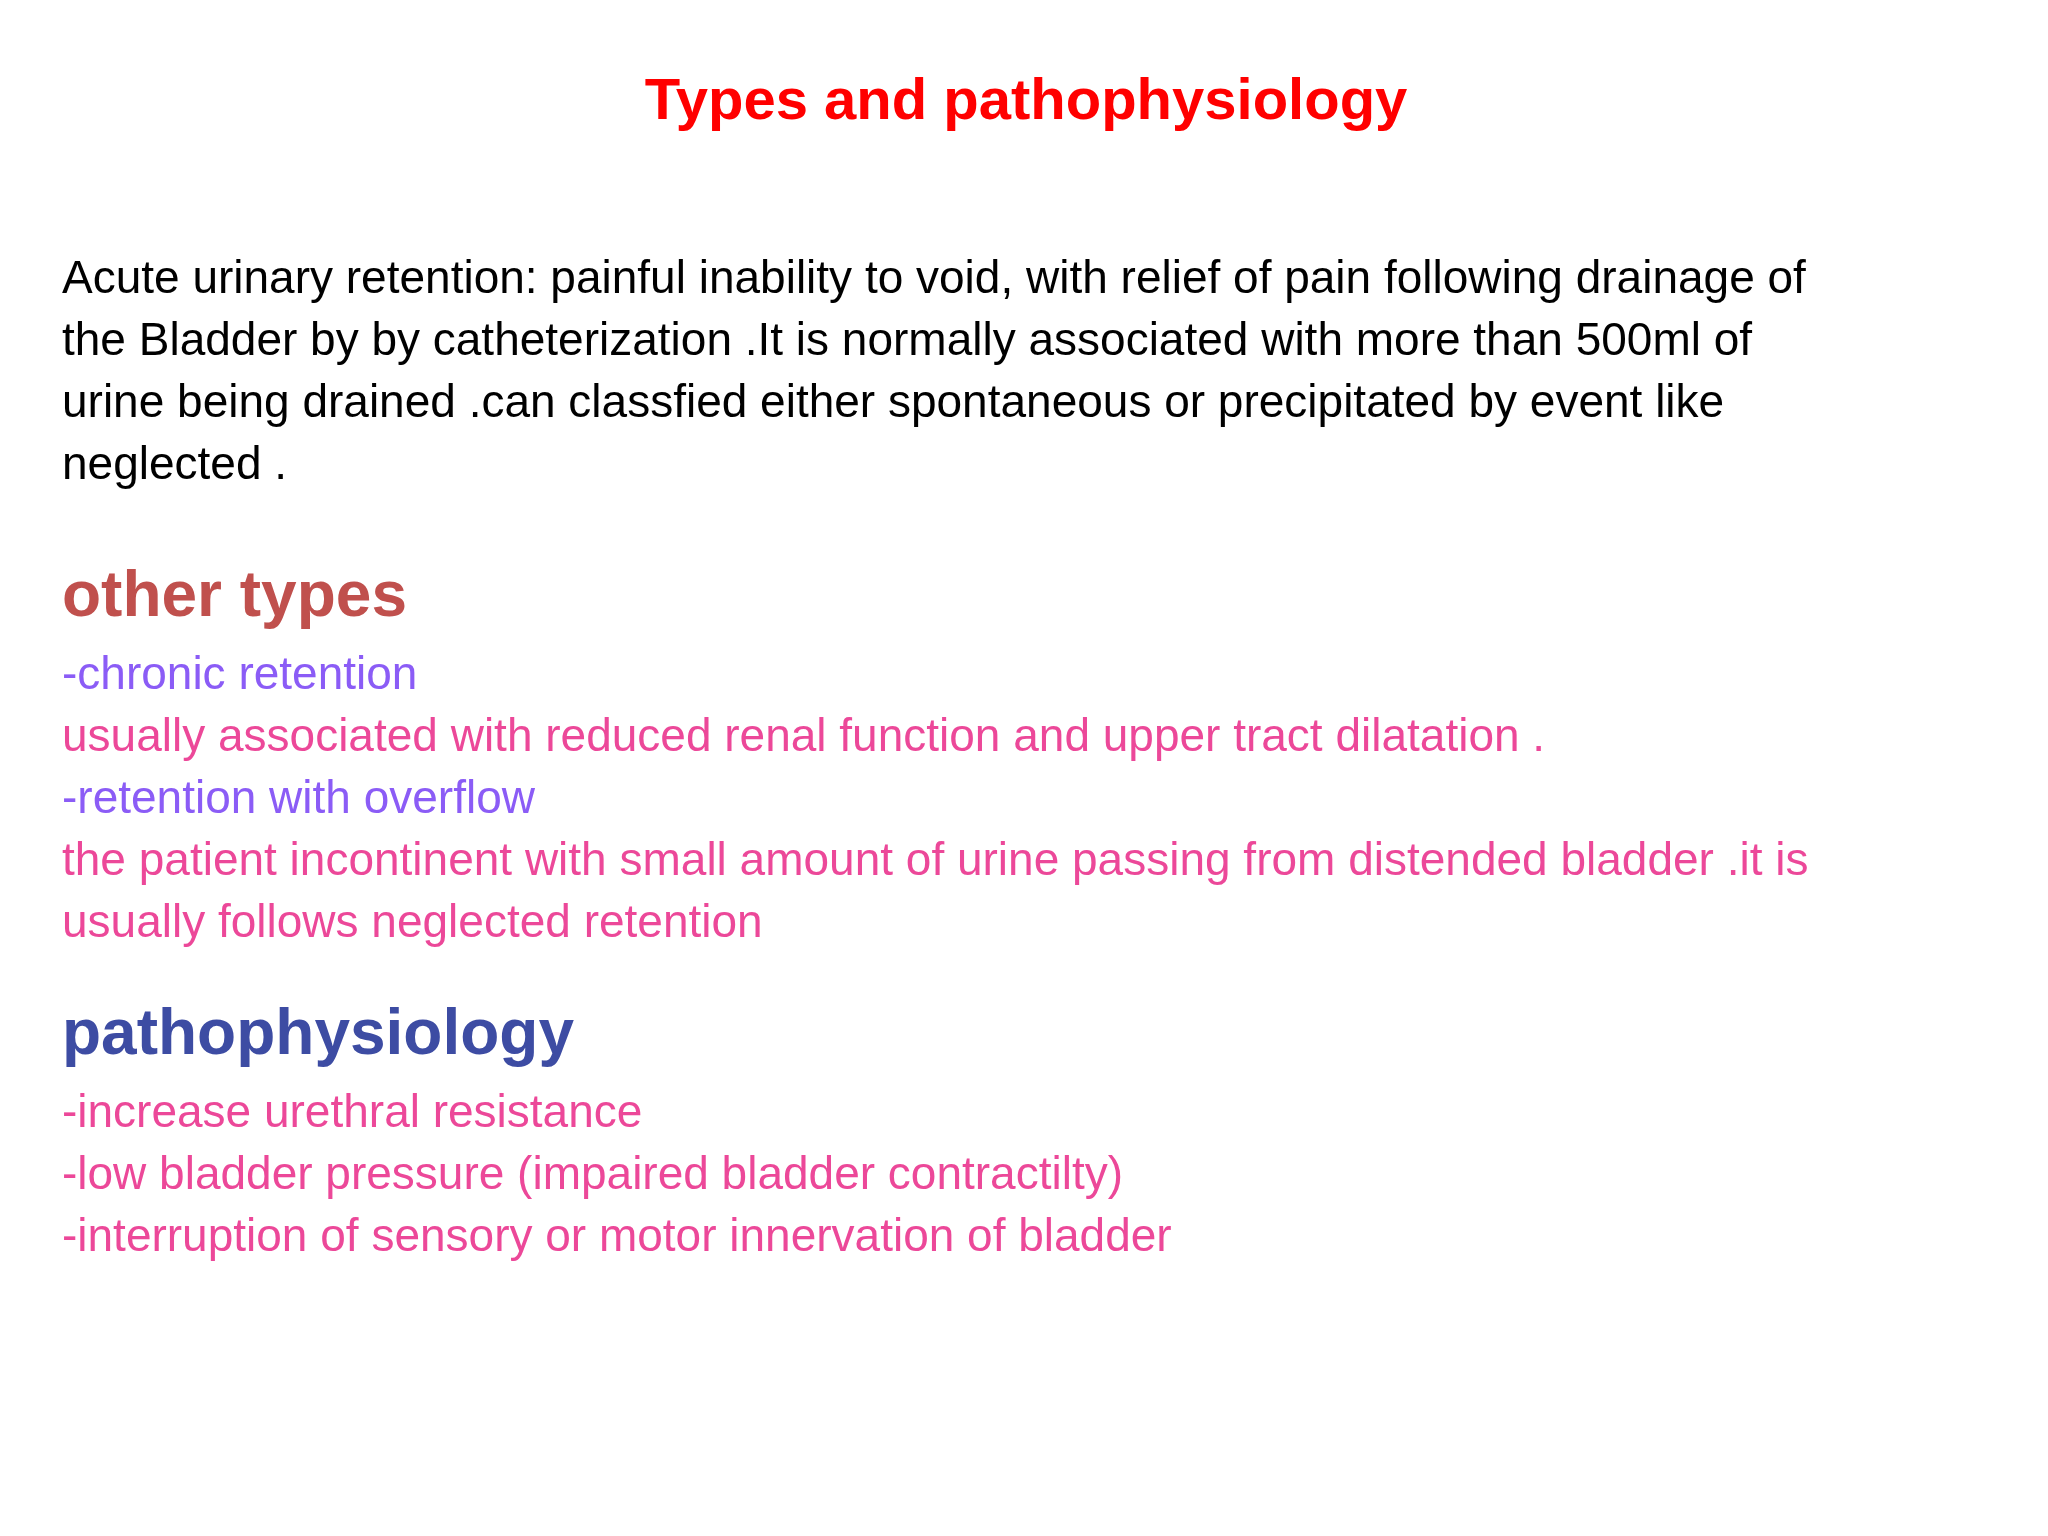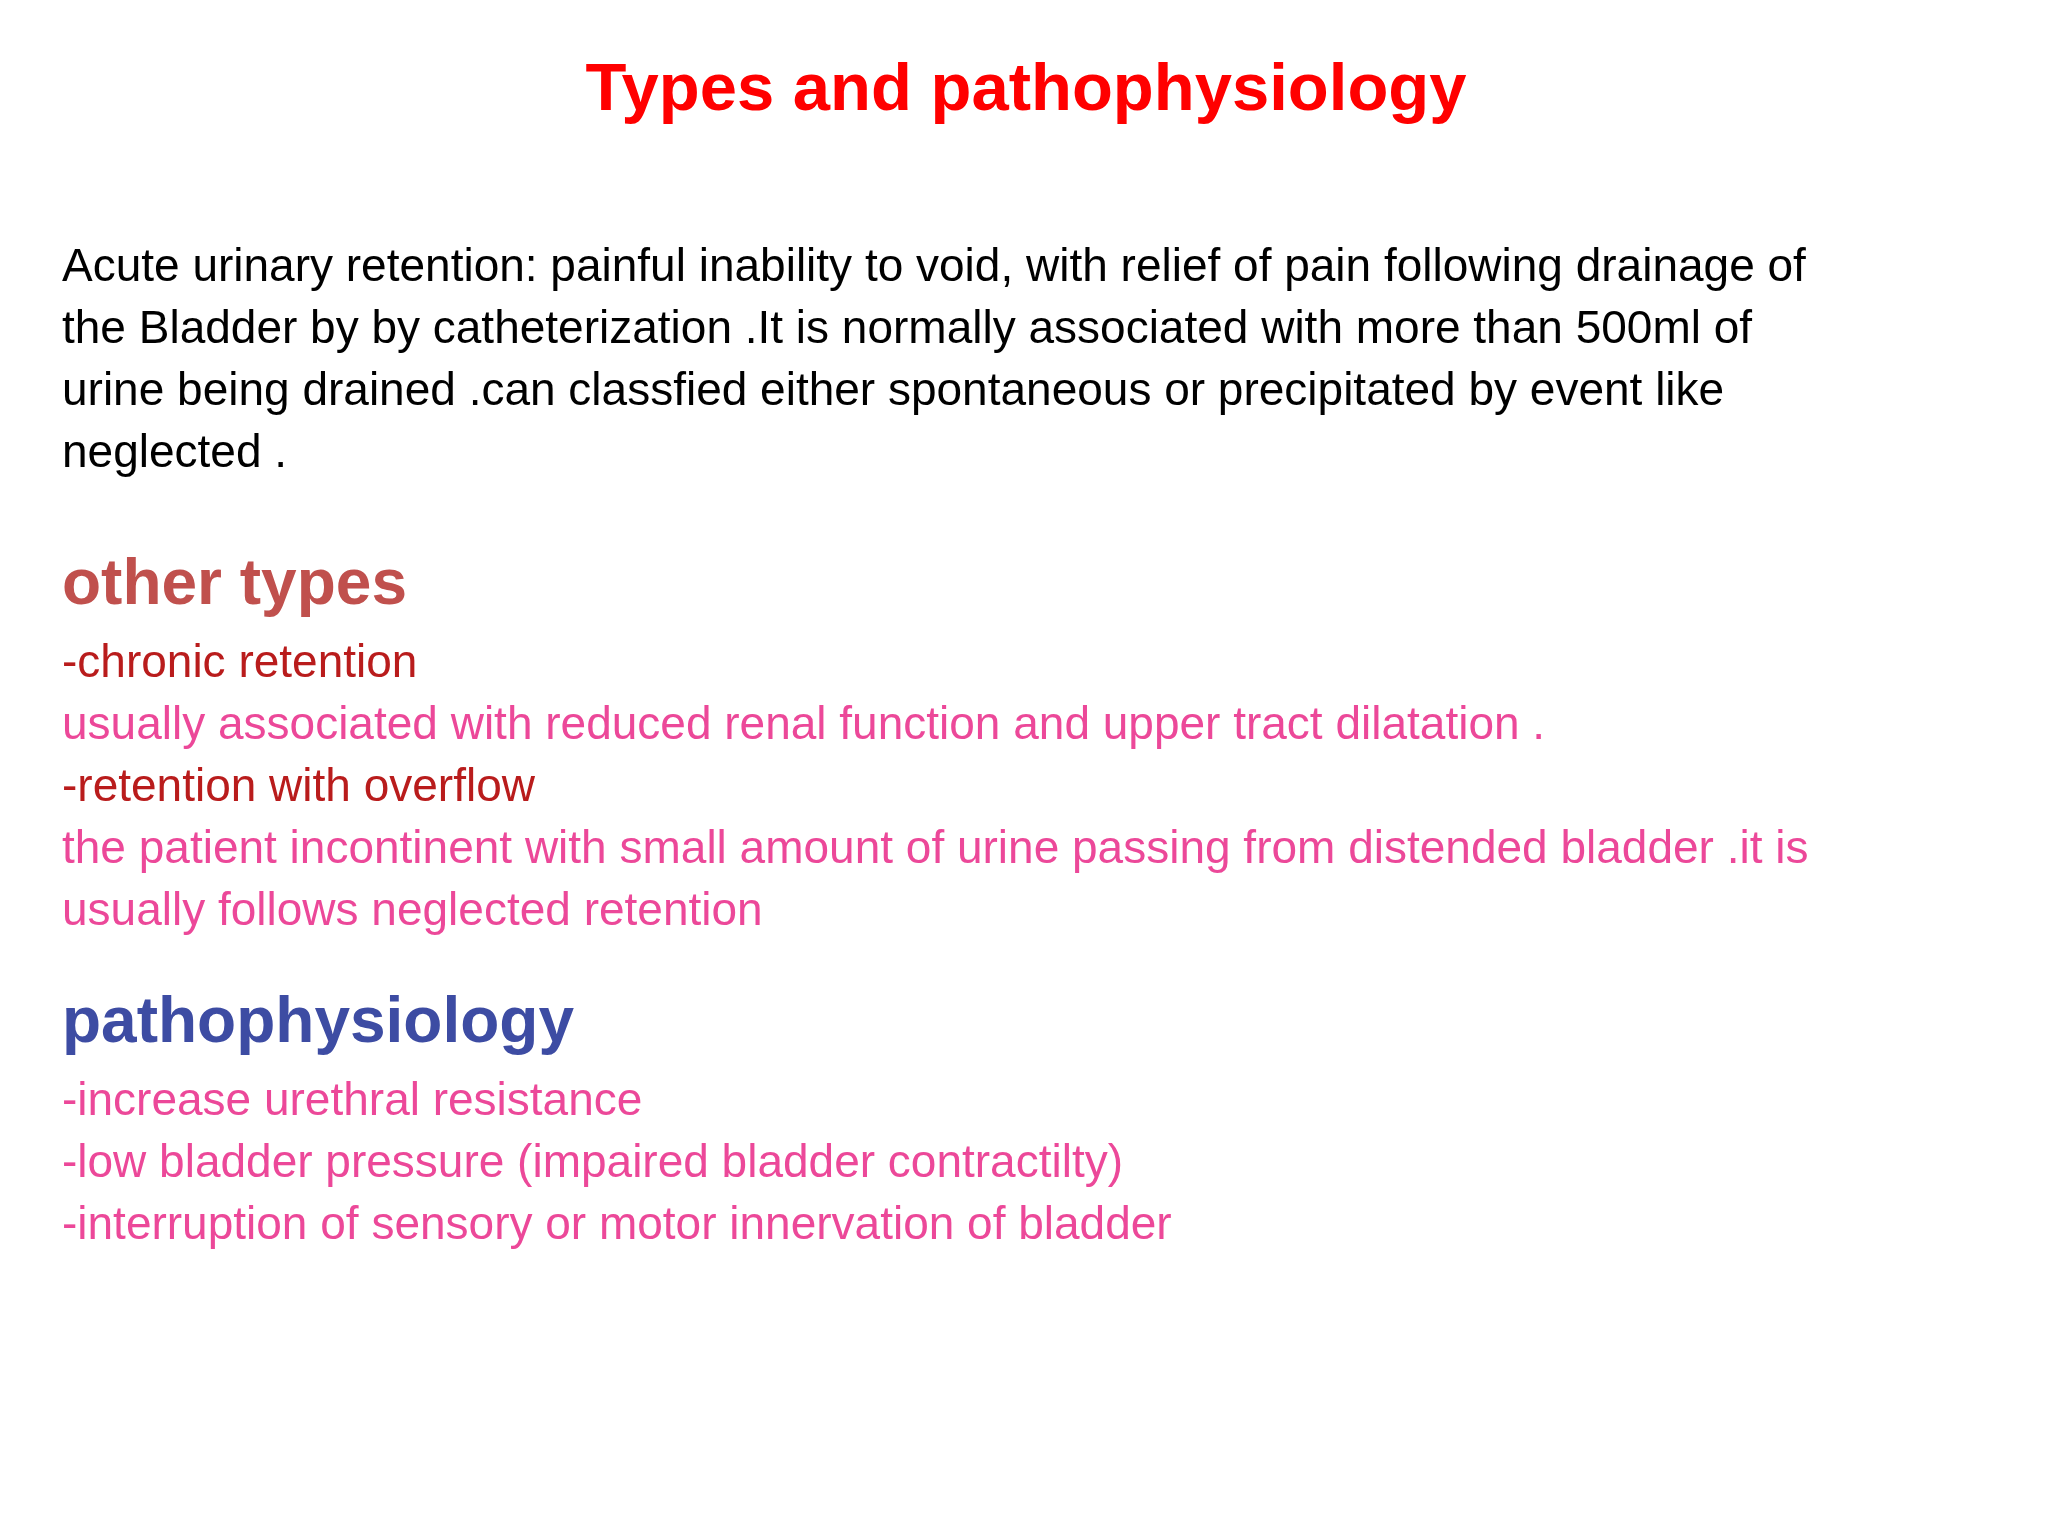--- a/index.html
+++ b/index.html
@@ -11,23 +11,23 @@
     color: #000000;
     overflow: hidden;
   }
   .slide {
     width: 2048px;
     height: 1536px;
     background: #ffffff;
     padding: 0 58px 0 62px;
   }
   .slide-title {
-    margin-top: 34px;
+    margin-top: 46px;
     text-align: center;
-    font-size: 67px;
+    font-size: 58px;
     font-weight: 700;
     line-height: 106px;
     color: #ff0000;
     letter-spacing: 0px;
   }
   .intro {
     margin-top: 94px;
     font-size: 46px;
     line-height: 62px;
     color: #000000;
@@ -51,21 +51,21 @@
   .heading-patho {
     margin-top: 40px;
     color: #3d4ca3;
     text-decoration-color: #3d4ca3;
   }
   .item-list {
     margin-top: 8px;
     font-size: 46px;
     line-height: 62px;
   }
-  .green { color: #b91c1c; }
+  .green { color: #8b5cf6; }
   .black { color: #ec4899; }
 </style>
 </head>
 <body>
 
 <div class="slide">
 
   <h1 class="slide-title">Types and pathophysiology</h1>
 
   <div class="intro">

